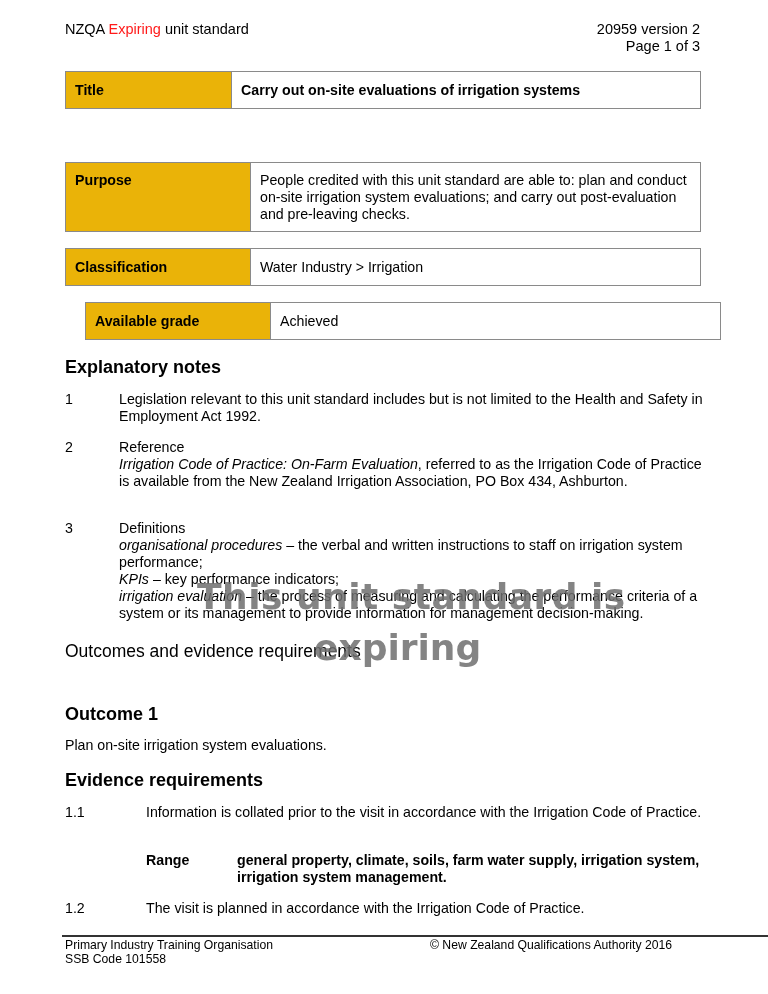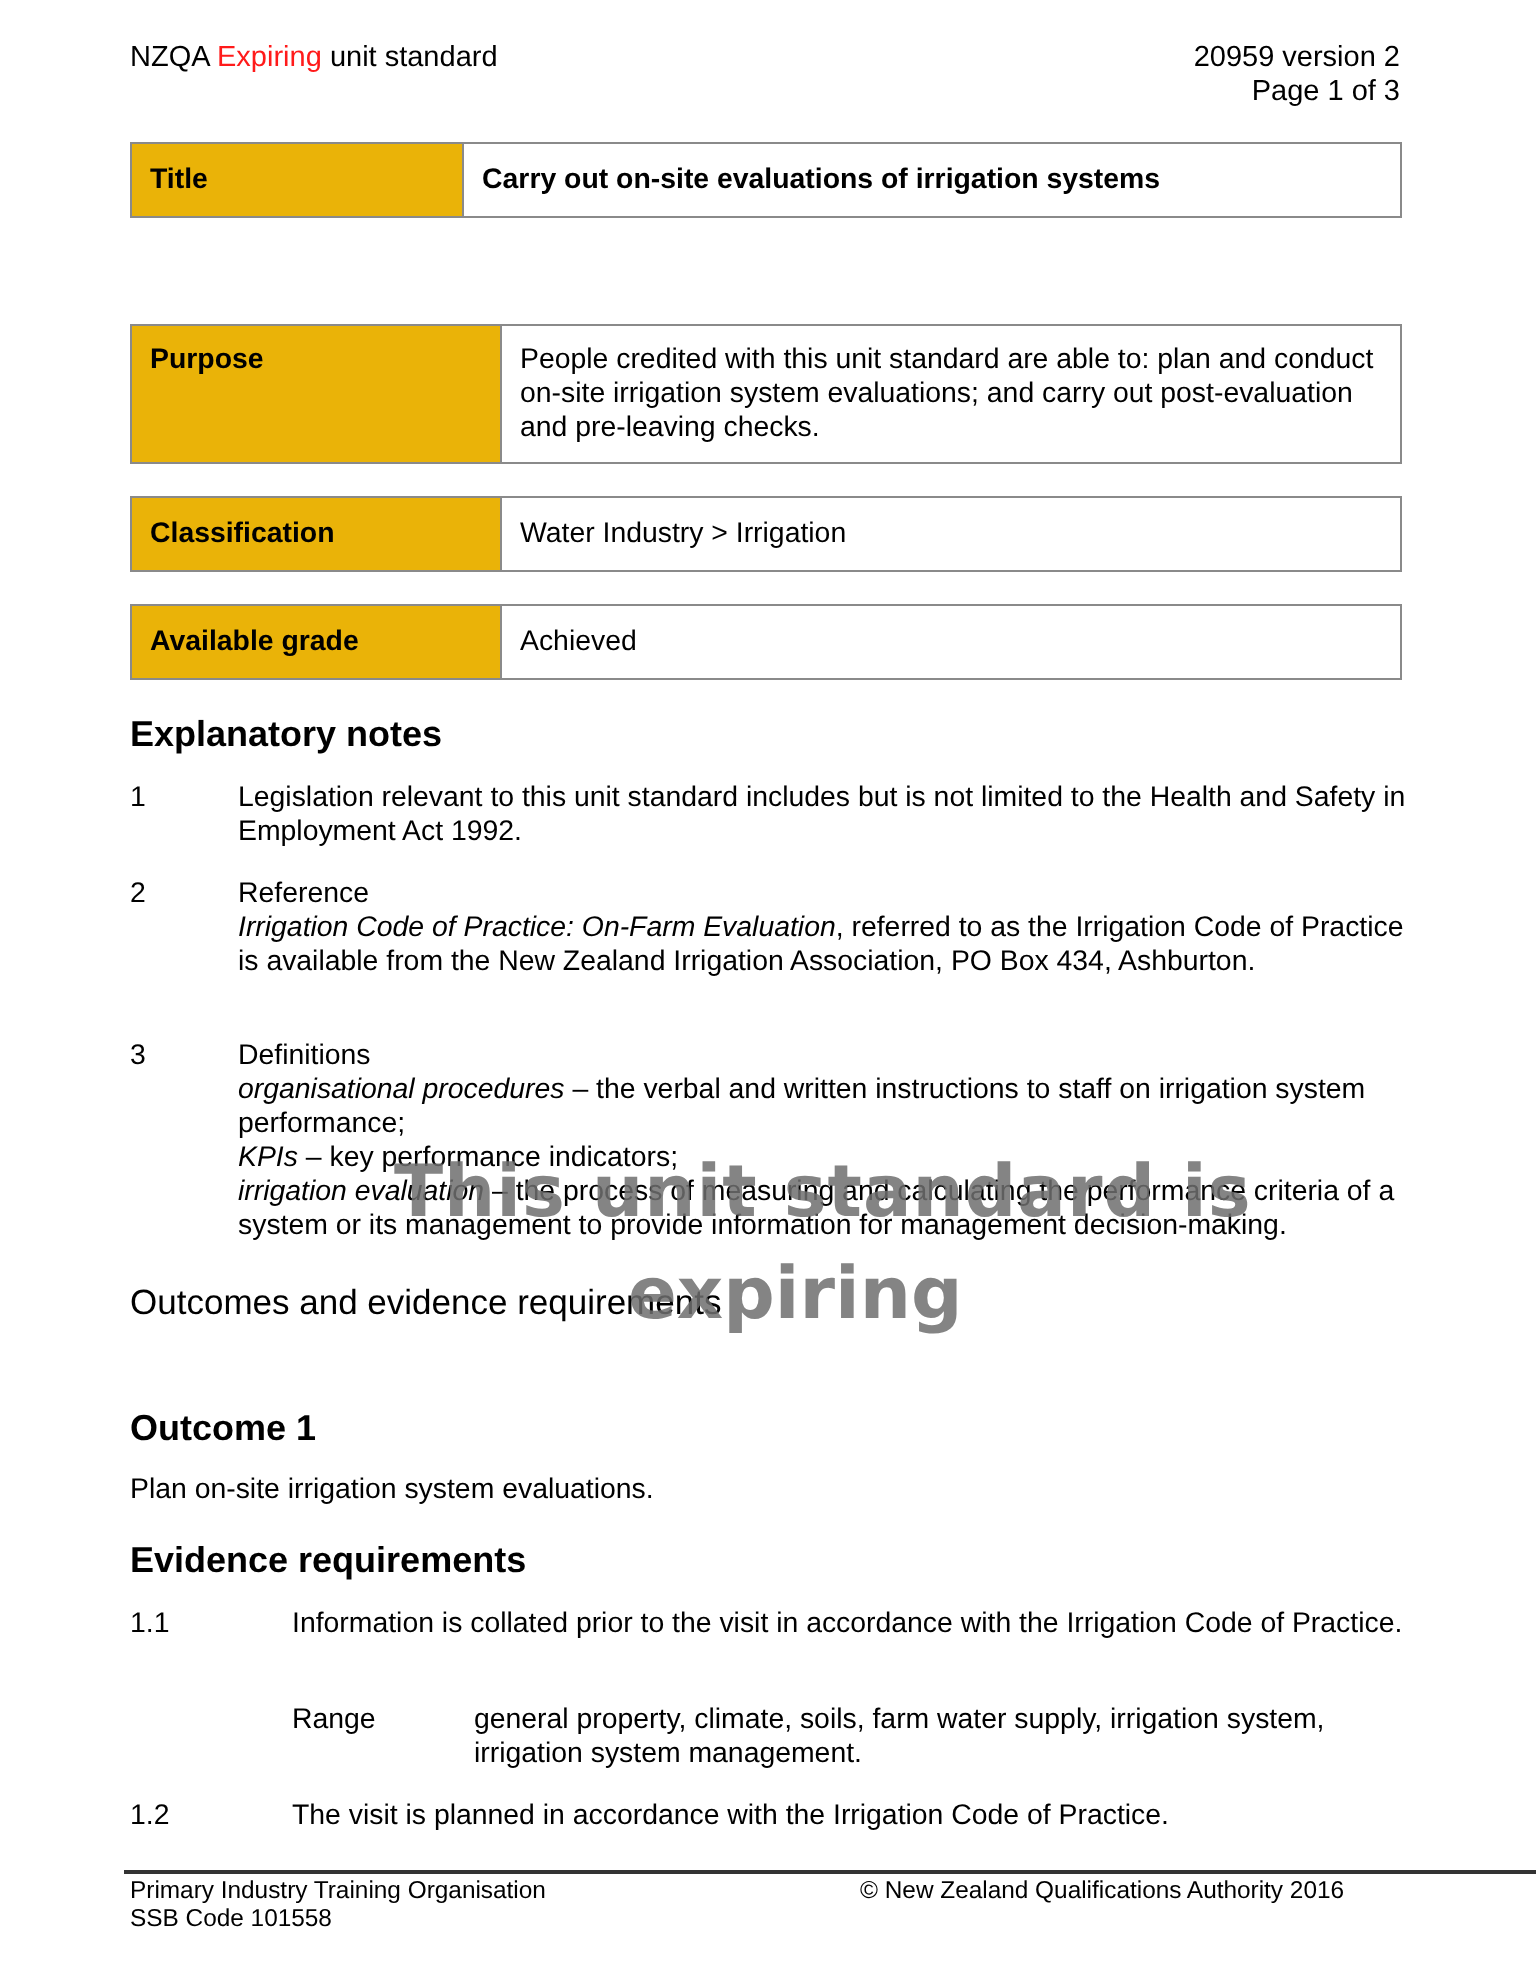--- a/index.html
+++ b/index.html
@@ -17,34 +17,34 @@
     table.box td.lbl { background:#eab308; font-weight:bold; }
     table.box td.bold { font-weight:bold; }
 
     #t1 { top:71px; }
     #t1 tr { height:37px; }
     #t1 td { vertical-align:middle; }
     #t2 { top:162px; }
     #t2 td { padding-top:9px; height:59px; }
     #t3 { top:248px; }
     #t3 td, #t4 td { height:36px; vertical-align:middle; }
-    #t4 { top:302px; }
+    #t4 { top:302px;margin-left:20px; }
 
     .sec-h { font-weight:bold; font-size:18px;text-align:center; }
     .note { position:absolute; left:65px; width:640px; font-size:14.2px; line-height:17px; }
     .note .num { position:absolute; left:0; top:0; }
     .note .body { margin-left:54px; }
     .ital { font-style:italic; }
 
     .big-h { font-weight:normal; font-size:17.5px; }
 
     .ev { position:absolute; left:65px; width:640px; font-size:14.2px; line-height:17px; }
     .ev .num { position:absolute; left:0; top:0; }
     .ev .body { margin-left:81px; }
-    .range { position:absolute; left:146px; width:560px; font-size:14.2px; line-height:17px; }
+    .range { position:absolute; left:146px; width:560px; font-size:14.2px; line-height:17px;font-weight:bold; }
     .range .rl { position:absolute; left:0; top:0; }
     .range .rt { margin-left:91px; }
 
     .wm { position:absolute; color:rgba(110,110,110,0.85); font-weight:bold; font-family:"DejaVu Sans", sans-serif; white-space:nowrap; pointer-events:none; }
     .wm1 { left:197px; top:576px; font-size:36px; letter-spacing:0.5px; }
     .wm2 { left:314px; top:627px; font-size:36px; }
 
     .footer-rule { position:absolute; left:62px; top:935px; width:706px; height:0; border-top:2px solid #333; }
     .ftr-left { left:65px; top:938px; font-size:12.2px; line-height:14px; }
     .ftr-right { left:430px; top:938px; font-size:12.2px; line-height:14px; }

